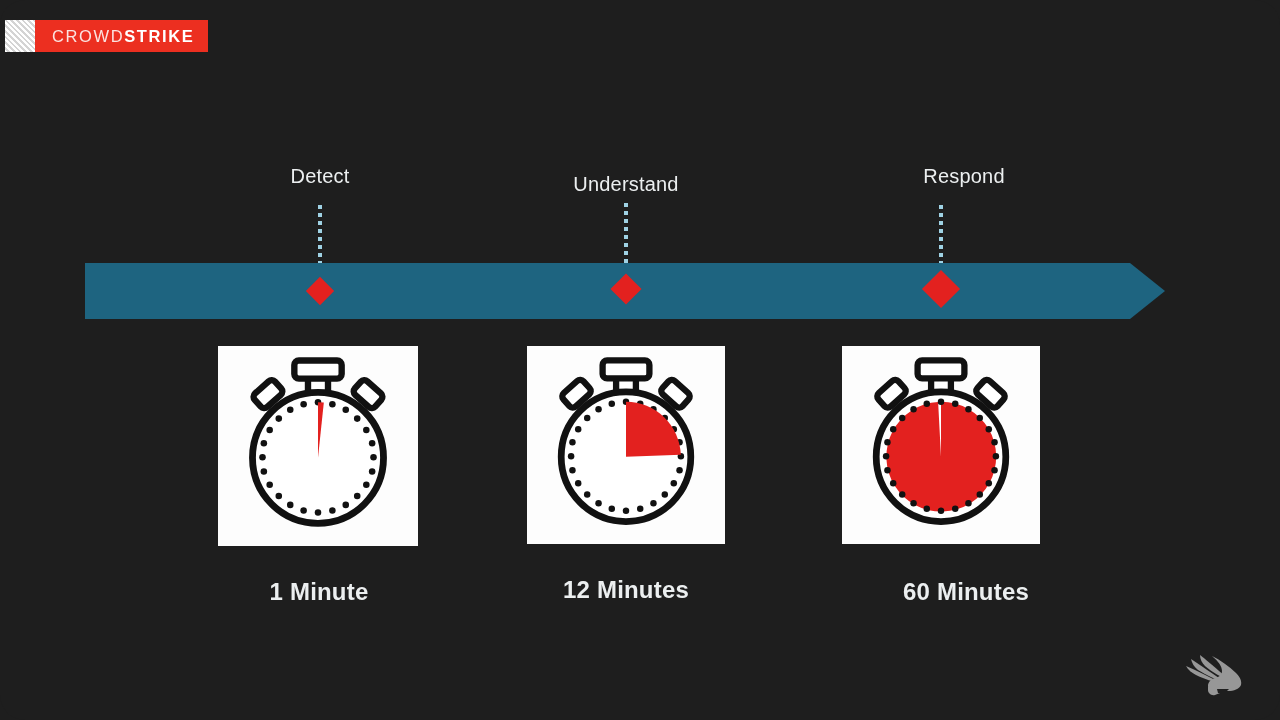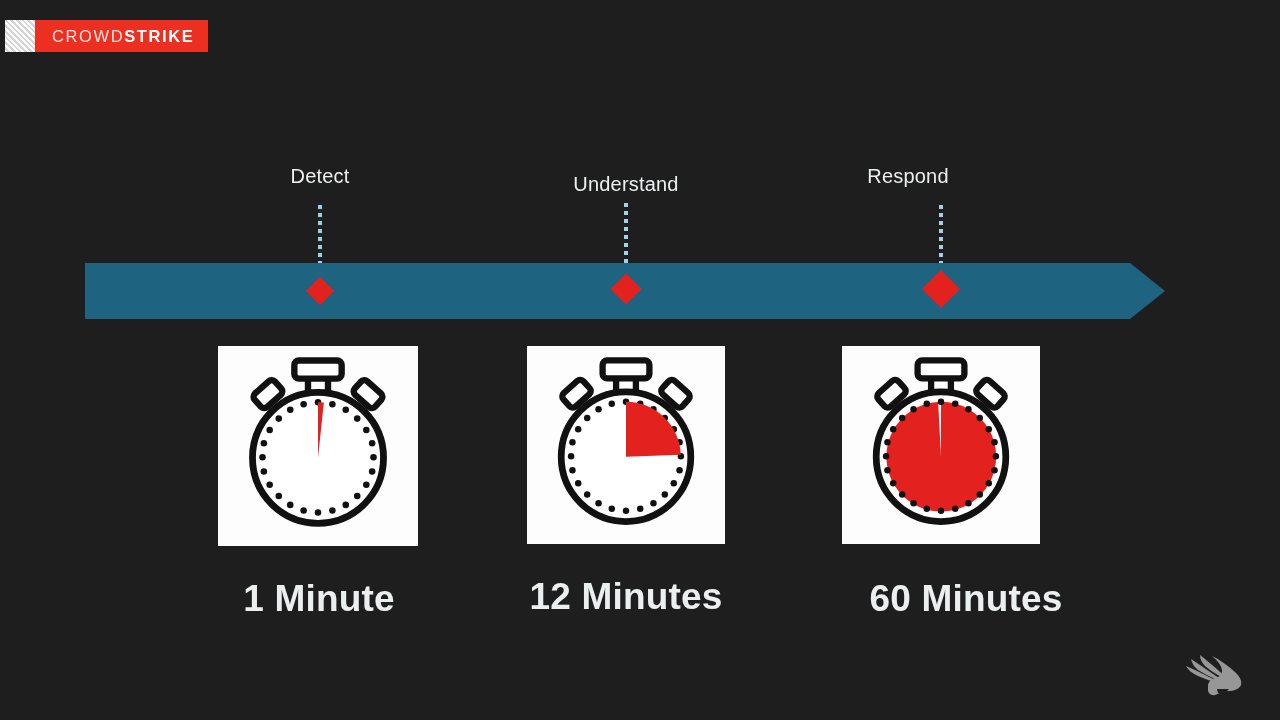--- a/index.html
+++ b/index.html
@@ -99,21 +99,21 @@
     position:absolute;
     background:#fdfdfd;
     display:flex; align-items:center; justify-content:center;
   }
   .watch-card svg { display:block; }
 
   
   .duration-label {
     position:absolute;
     transform:translateX(-50%);
-    font-size:37px;
+    font-size:24px;
     font-weight:600;
     color:#eceff0;
     white-space:nowrap;
     letter-spacing:0.2px;
   }
 
   
   .falcon {
     position:absolute;
     right:22px; bottom:18px;
@@ -129,21 +129,21 @@
   <div class="brand-logo">
     <div class="brand-hatch"></div>
     <div class="brand-box">
       <div class="brand-text"><span class="thin">CROWD</span><span class="bold">STRIKE</span></div>
     </div>
   </div>
 
 
   <div class="phase-label" style="left:320px; top:165px;">Detect</div>
   <div class="phase-label" style="left:626px; top:164px;margin-top:9px;">Understand</div>
-  <div class="phase-label" style="left:908px; top:165px;">Respond</div>
+  <div class="phase-label" style="left:964px; top:165px;">Respond</div>
 
   <div class="connector" style="left:320px; top:205px; height:76px;"></div>
   <div class="connector" style="left:626px; top:203px; height:78px;"></div>
   <div class="connector" style="left:941px; top:205px; height:76px;"></div>
 
   <div class="timeline">
     <div class="timeline-bar"></div>
     <div class="marker" style="left:235px; top:28px; width:20px; height:20px;"></div>
     <div class="marker" style="left:541px; top:26px; width:22px; height:22px;"></div>
     <div class="marker" style="left:856px; top:26px; width:27px; height:27px;"></div>

